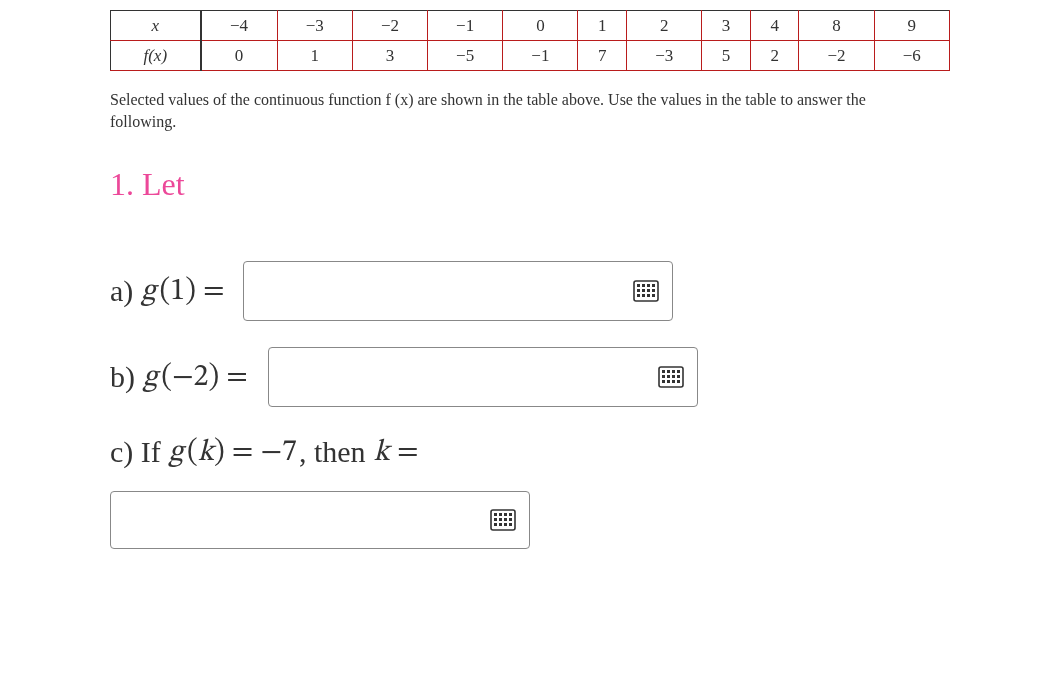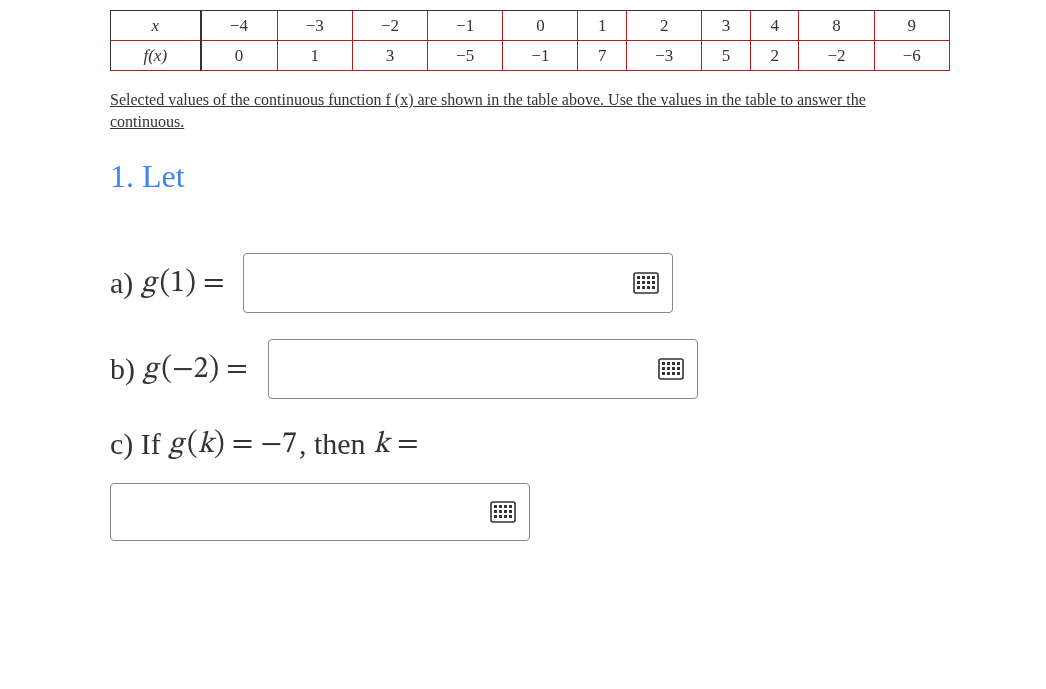--- a/index.html
+++ b/index.html
@@ -35,23 +35,22 @@
     font-style: italic;
     border-right: 2px solid #333;
     border-left: 2px solid #333;
   }
   .data-table tr:first-child td { border-top: 1px solid #333; }
   .data-table tr td:first-child { border-left: 1px solid #333; }
   .data-table td.thick-left { border-left: 2px solid #333; }
   .instr {
     font-size: 16px;
     line-height: 1.35;
-    margin-bottom: 26px;
+    margin-bottom: 34px;
     color: #333;
-    text-decoration: underline;
   }
   
   .math-line {
     display: flex;
     align-items: center;
     margin-bottom: 30px;
     flex-wrap: wrap;
   }
   .q1 {
     font-size: 32px;
@@ -61,21 +60,21 @@
     font-size: 30px;
     margin-bottom: 26px;
   }
   .math {
     font-family: "Cambria Math","STIX Two Math","Latin Modern Math","Times New Roman",serif;
   }
   .mi { font-style: italic; }
   .num-prefix {
     font-size: 30px;
     margin-right: 6px;
-    color: #3b82f6;
+    color: #ec4899;
   }
   .q1 .num-prefix { font-size: 32px; }
   .subq-label {
     font-size: 30px;
     margin-right: 8px;
     color: #333;
   }
   
   .answer-box {
     position: relative;
@@ -150,21 +149,21 @@
       <td>5</td>
       <td>2</td>
       <td>−2</td>
       <td>−6</td>
     </tr>
   </tbody>
     </table>
 
   <div class="instr">
     <span>Selected values of the continuous function f (x) are shown in the table above.  Use the values in the table to answer the</span><br>
-    <span>continuous.</span>
+    <span>following.</span>
   </div>
 
   <div class="math-line q1">
     <span class="num-prefix">1. Let </span>
   </div>
 
   <div class="math-line sub">
     <span class="subq-label">a) </span>
     <span class="math">
       <span class="mi">g</span> <span>(</span><span>1</span><span>)</span><span> =</span>

